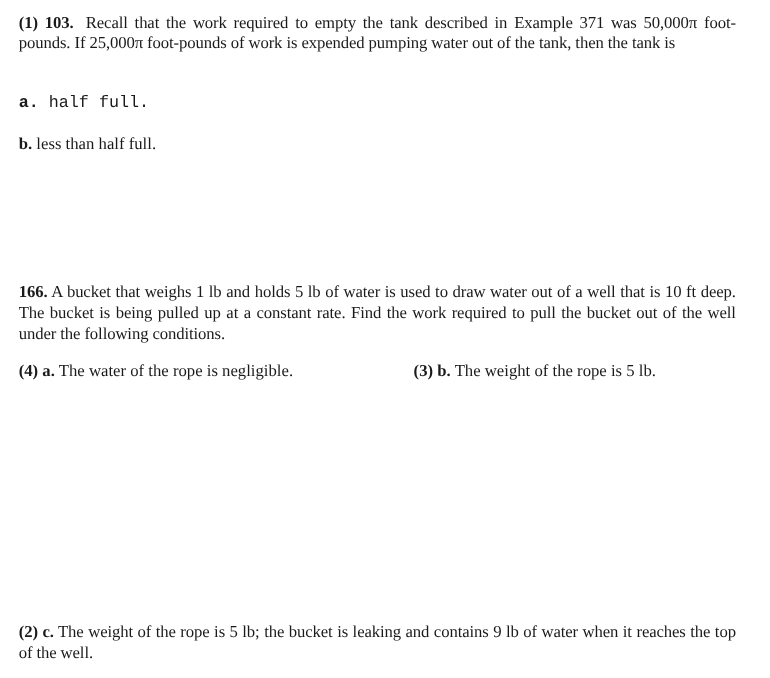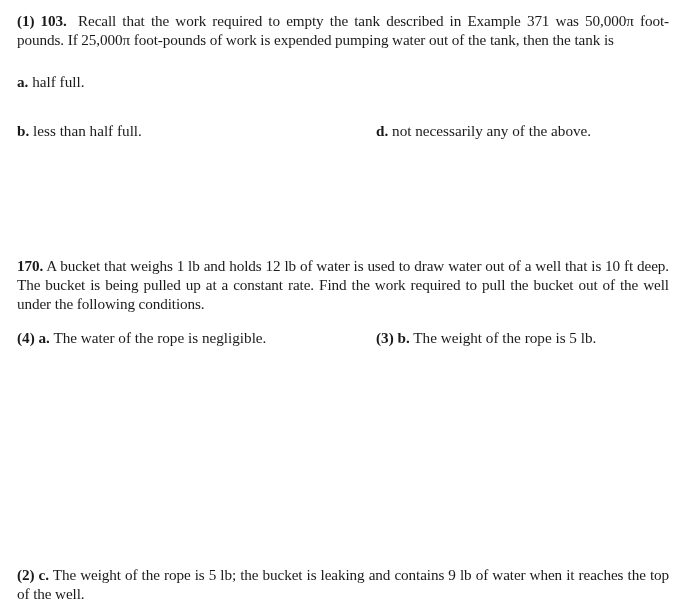--- a/index.html
+++ b/index.html
@@ -47,36 +47,32 @@
 <body>
 
 <div class="page">
 
   <div class="para" style="top:11px;">
     <span class="b">(1)</span>
     <span class="b">103.</span><span class="sp"></span>
     <span>Recall that the work required to empty the tank described in Example 371 was 50,000π foot-pounds. If 25,000π foot-pounds of work is expended pumping water out of the tank, then the tank is</span>
   </div>
 
-  <div class="opt" style="left:17px; top:72px;">
+  <div class="opt" style="left:17px; top:84px;font-family:Liberation Mono, monospace;">
     <span class="b">a.</span>
     <span>half full.</span>
   </div>
   <div class="opt" style="left:17px; top:121px;text-align:right;">
     <span class="b">b.</span>
     <span>less than half full.</span>
   </div>
-  <div class="opt" style="left:376px; top:121px;">
-    <span class="b">d.</span>
-    <span>not necessarily any of the above.</span>
-  </div>
 
   <div class="para" style="top:256px;">
-    <span class="b">170.</span>
-    <span>A bucket that weighs 1 lb and holds 12 lb of water is used to draw water out of a well that is 10 ft deep. The bucket is being pulled up at a constant rate. Find the work required to pull the bucket out of the well under the following conditions.</span>
+    <span class="b">166.</span>
+    <span>A bucket that weighs 1 lb and holds 5 lb of water is used to draw water out of a well that is 10 ft deep. The bucket is being pulled up at a constant rate. Find the work required to pull the bucket out of the well under the following conditions.</span>
   </div>
 
   <div class="opt" style="left:17px; top:328px;">
     <span class="b">(4)</span>
     <span class="b">a.</span>
     <span>The water of the rope is negligible.</span>
   </div>
   <div class="opt" style="left:376px; top:328px;text-align:right;">
     <span class="b">(3)</span>
     <span class="b">b.</span>

